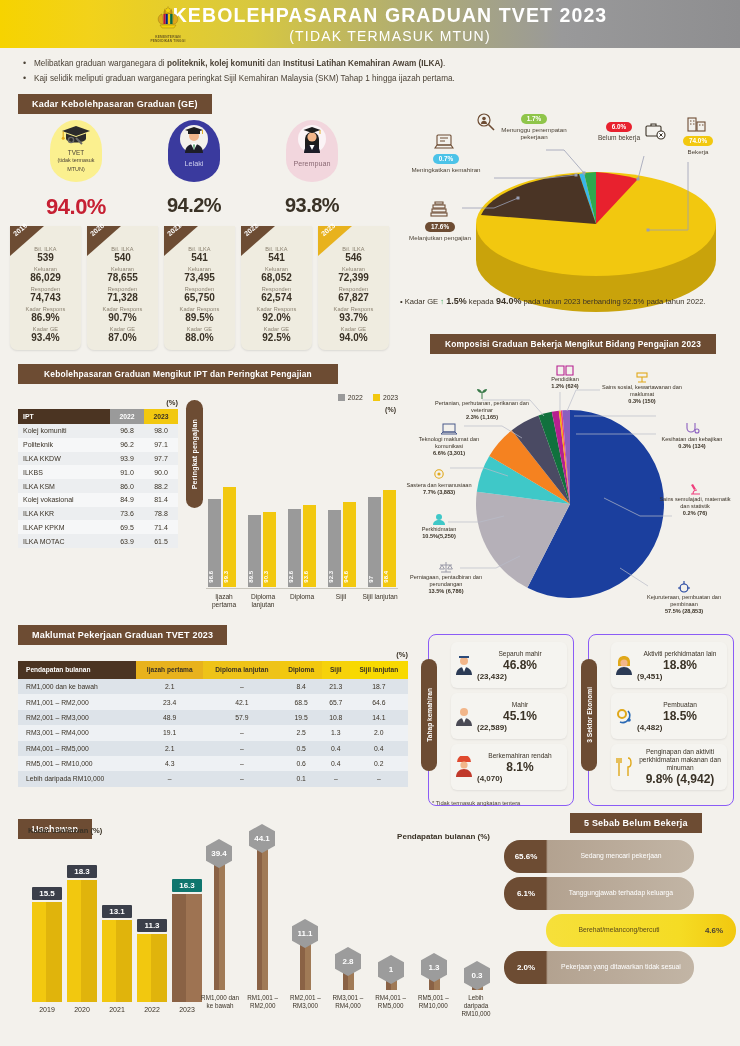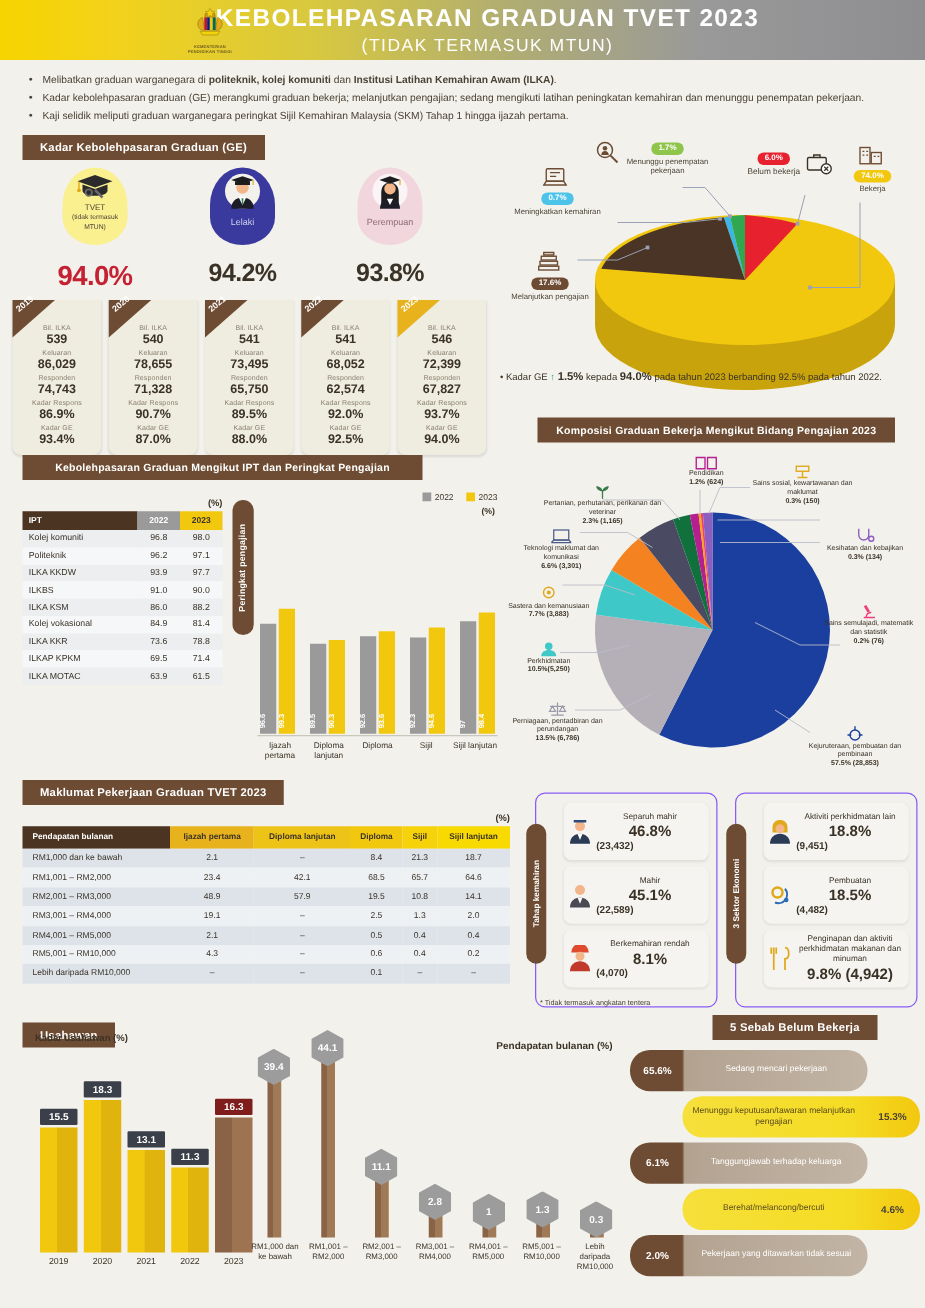--- a/index.html
+++ b/index.html
@@ -145,21 +145,21 @@
   
   .usa{ position:absolute; left:18px; top:818px; width:180px;}
   .usalab{ font-size:7.6px; font-weight:bold; margin:8px 0 0 10px;}
   .ubars{ position:absolute; left:14px; top:44px; width:170px; height:140px;
           display:flex; align-items:flex-end; justify-content:space-between;}
   .ub{ width:30px; text-align:center; position:relative;}
   .ubar{ width:30px; background:linear-gradient(90deg,#f2c80f 0%,#f2c80f 45%,#e0b40c 46%,#e0b40c 100%);}
   .ubar.brown{ background:linear-gradient(90deg,#8a6245 0%,#8a6245 45%,#9e7352 46%,#9e7352 100%);}
   .ucal{ position:absolute; top:-15px; left:50%; margin-left:-15px; width:30px;
          background:#3b3f4a; color:#fff; font-size:8px; font-weight:bold; padding:2px 0; border-radius:1px;}
-  .ucal.grey{ background:#7f1d1d;}
+  .ucal.grey{ background:#0f766e;}
   .uyears{ position:absolute; left:14px; top:188px; width:170px; display:flex; justify-content:space-between;}
   .uyears div{ width:30px; text-align:center; font-size:7px;}
 
   
   .pend{ position:absolute; left:196px; top:822px; width:300px; height:218px;}
   .pendtitle{ position:absolute; right:6px; top:10px; font-size:8px; font-weight:bold;}
   .pbars{ position:absolute; left:4px; top:16px; width:296px; height:152px;
           display:flex; align-items:flex-end; justify-content:space-between;}
   .pb{ width:38px; position:relative; display:flex; justify-content:center; align-items:flex-end;}
   .pbar{ width:11px; background:linear-gradient(90deg,#8a6245 0%,#8a6245 42%,#a07a56 43%,#a07a56 100%);}
@@ -205,21 +205,20 @@
     <div class="kpt">KEMENTERIAN PENDIDIKAN TINGGI</div>
   </div>
   <div class="htitles">
     <div class="htitle">KEBOLEHPASARAN GRADUAN TVET 2023</div>
     <div class="hsub">(TIDAK TERMASUK MTUN)</div>
   </div>
 </div>
 
 <ul class="bullets">
   <li>Melibatkan graduan warganegara di <b>politeknik, kolej komuniti</b> dan <b>Institusi Latihan Kemahiran Awam (ILKA)</b>.</li>
-  <li>Kadar kebolehpasaran graduan (GE) merangkumi graduan bekerja; melanjutkan pengajian; sedang mengikuti latihan peningkatan kemahiran dan menunggu penempatan pekerjaan.</li>
   <li>Kaji selidik meliputi graduan warganegara peringkat Sijil Kemahiran Malaysia (SKM) Tahap 1 hingga ijazah pertama.</li>
 </ul>
 
 <div style="padding-left:18px;">
   <div class="shead">Kadar Kebolehpasaran Graduan (GE)</div>
 </div>
 
 <div class="badges">
   <div class="badge">
     <div class="pin y">
@@ -929,24 +928,20 @@
 </div>
 
 <div style="position:absolute; left:570px; top:812px;">
   <div class="shead">5 Sebab Belum Bekerja</div>
 </div>
 <div class="sebab" style="top:840px;">
   <div class="sbar sbrown">
     <div class="sval">65.6%</div>
     <div class="stxt">Sedang mencari pekerjaan</div>
   </div>
-  <div class="sbar syellow">
-    <div class="stxt">Menunggu keputusan/tawaran melanjutkan pengajian</div>
-    <div class="sval">15.3%</div>
-  </div>
   <div class="sbar sbrown">
     <div class="sval">6.1%</div>
     <div class="stxt">Tanggungjawab terhadap keluarga</div>
   </div>
   <div class="sbar syellow">
     <div class="stxt">Berehat/melancong/bercuti</div>
     <div class="sval">4.6%</div>
   </div>
   <div class="sbar sbrown">
     <div class="sval">2.0%</div>

